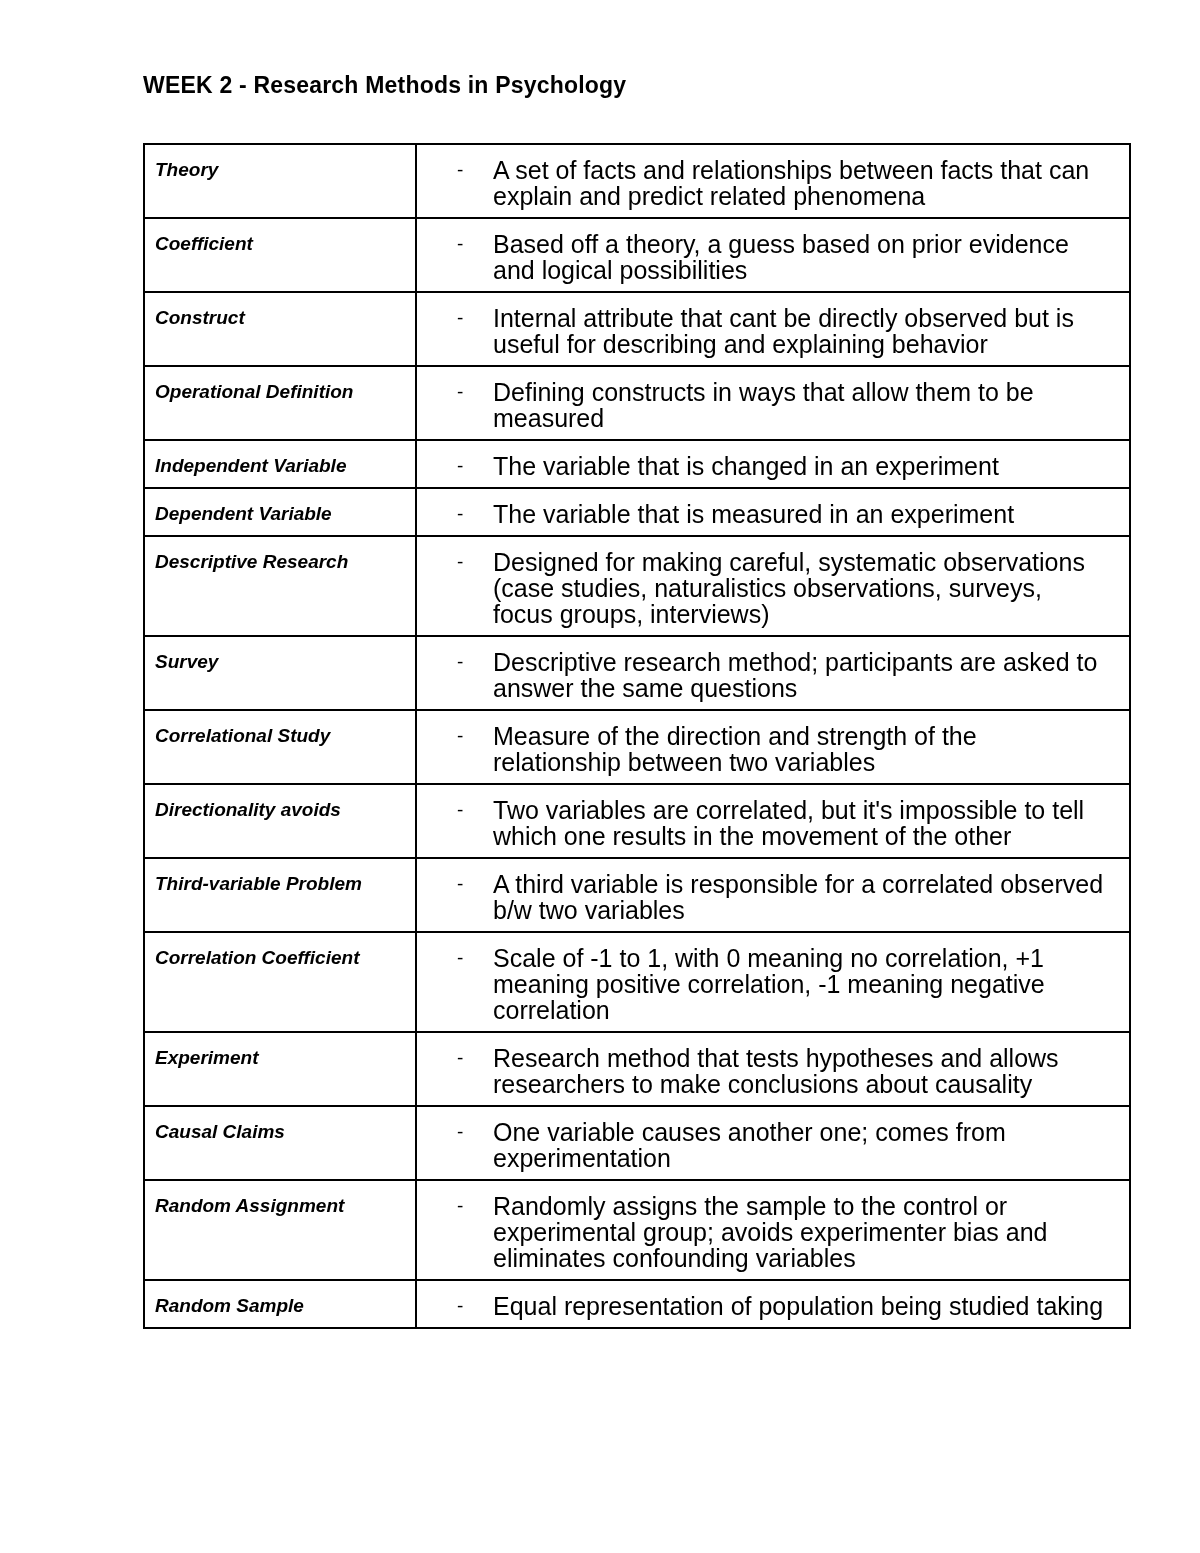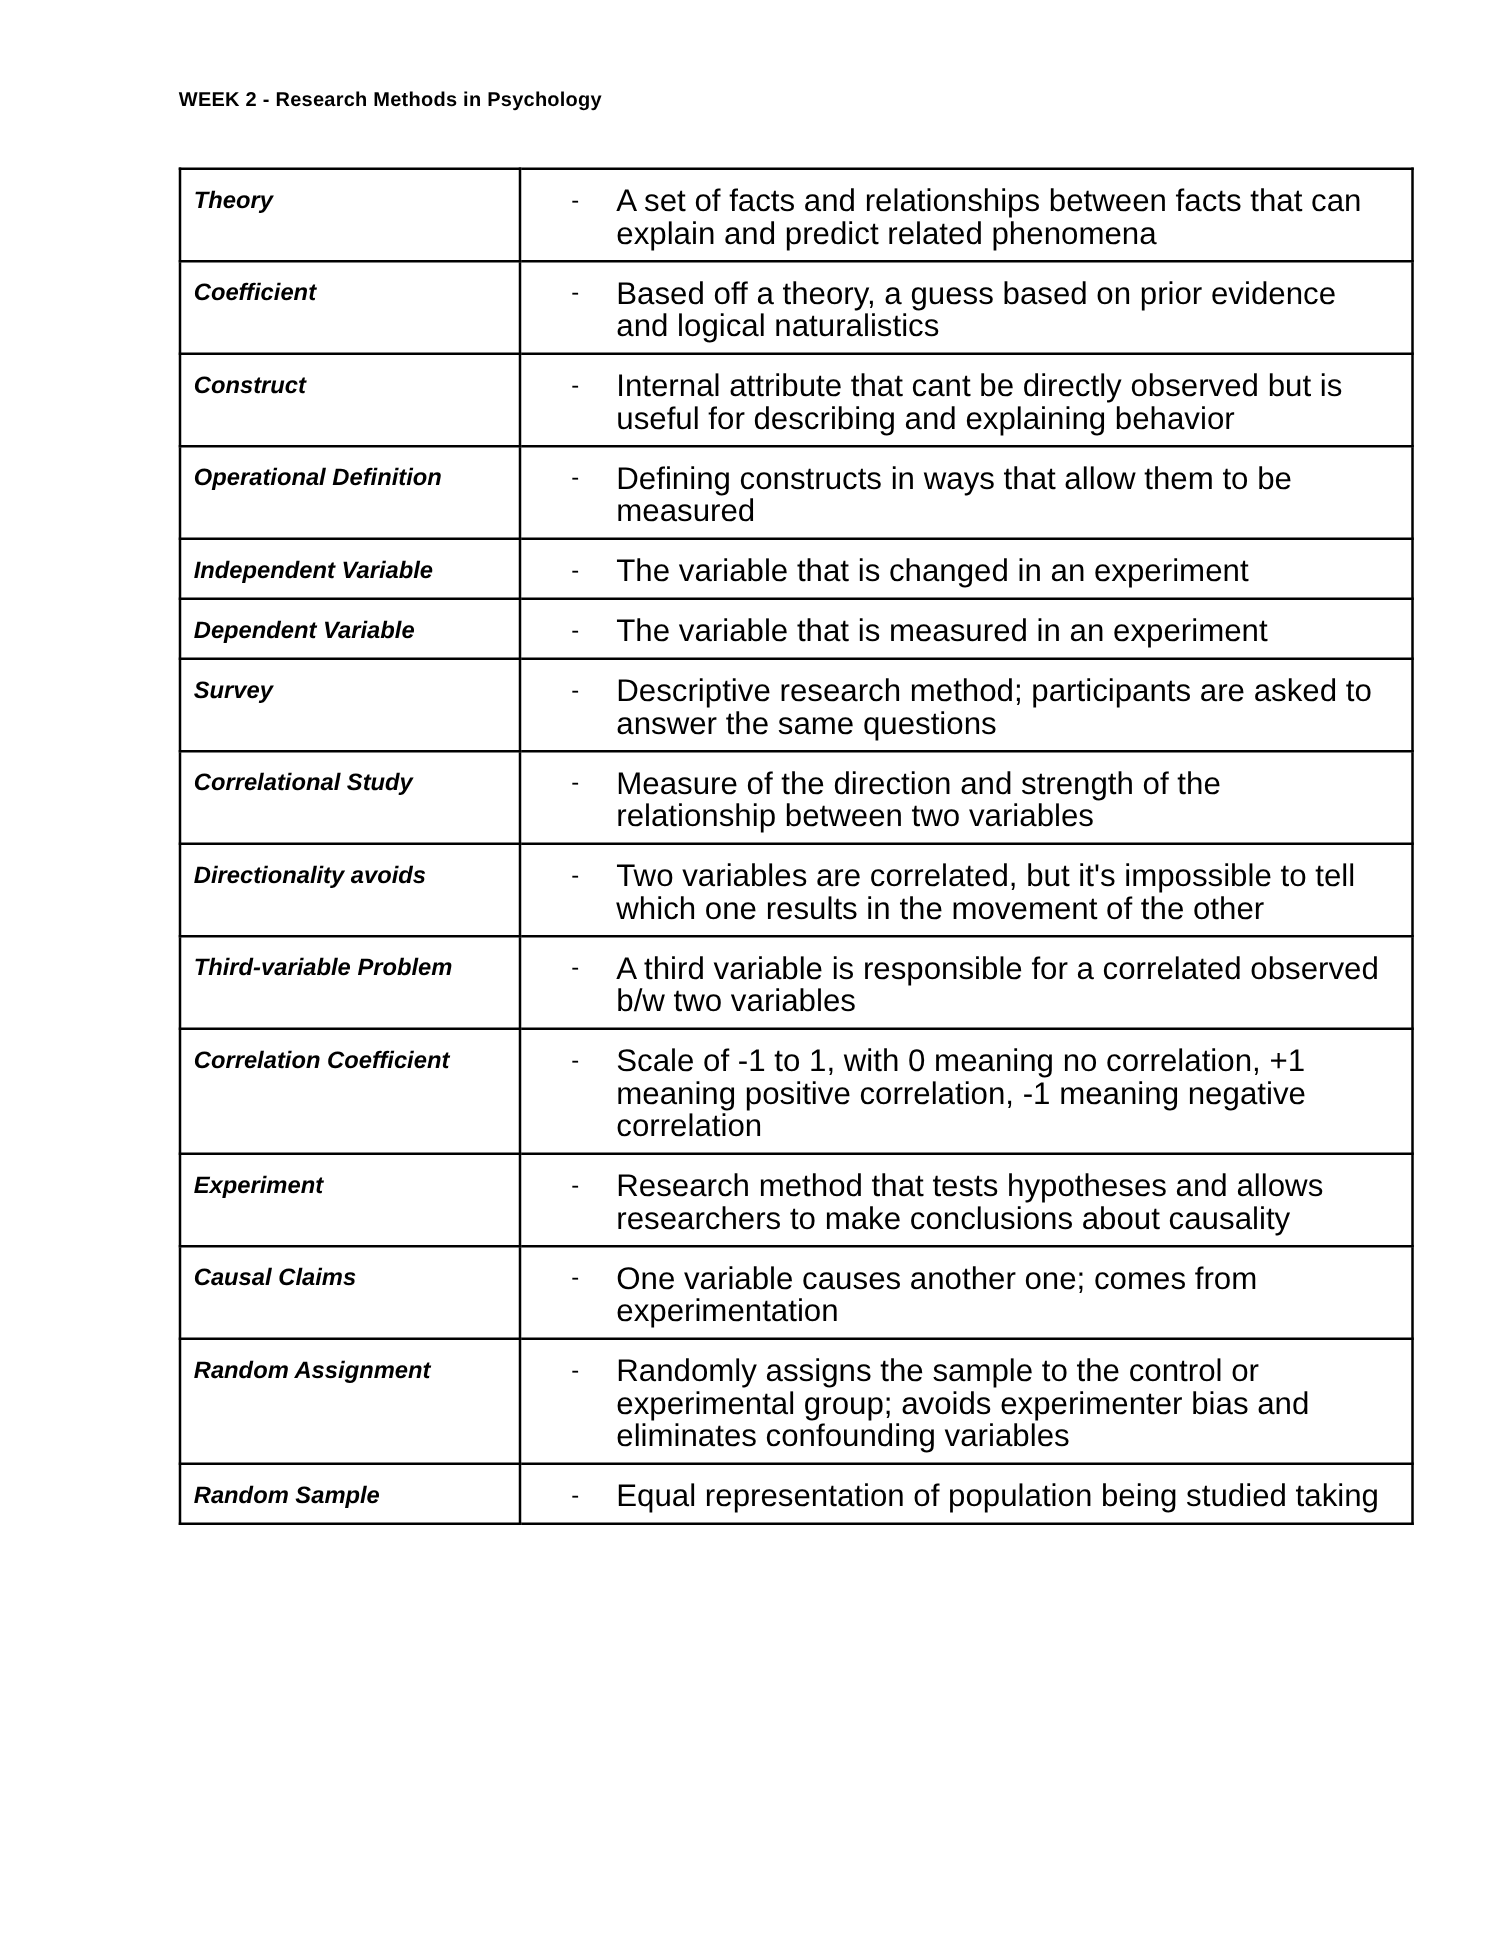--- a/index.html
+++ b/index.html
@@ -8,21 +8,21 @@
     width: 1200px;
     height: 1553px;
     font-family: "Liberation Sans", sans-serif;
     color: #000000;
     overflow: hidden;
   }
   .page {
     padding: 72px 143px 0 143px;
   }
   h1.title {
-    font-size: 16px;
+    font-size: 23px;
     font-weight: bold;
     letter-spacing: 0.2px;
     margin-bottom: 44px;
   }
   table.defs {
     border-collapse: collapse;
     width: 988px;
     table-layout: fixed;
   }
   table.defs td {
@@ -70,21 +70,21 @@
               <span class="dash">-</span>
               <span class="deftext">A set of facts and relationships between facts that can explain and predict related phenomena</span>
             </div>
           </td>
         </tr>
         <tr>
           <td class="term"><span>Coefficient</span></td>
           <td class="def">
             <div class="defrow">
               <span class="dash">-</span>
-              <span class="deftext">Based off a theory, a guess based on prior evidence and logical naturalistics</span>
+              <span class="deftext">Based off a theory, a guess based on prior evidence and logical possibilities</span>
             </div>
           </td>
         </tr>
         <tr>
           <td class="term"><span>Construct</span></td>
           <td class="def">
             <div class="defrow">
               <span class="dash">-</span>
               <span class="deftext">Internal attribute that cant be directly observed but is useful for describing and explaining behavior</span>
             </div>
@@ -107,20 +107,29 @@
               <span class="deftext">The variable that is changed in an experiment</span>
             </div>
           </td>
         </tr>
         <tr>
           <td class="term"><span>Dependent Variable</span></td>
           <td class="def">
             <div class="defrow">
               <span class="dash">-</span>
               <span class="deftext">The variable that is measured in an experiment</span>
+            </div>
+          </td>
+        </tr>
+        <tr>
+          <td class="term"><span>Descriptive Research</span></td>
+          <td class="def">
+            <div class="defrow">
+              <span class="dash">-</span>
+              <span class="deftext">Designed for making careful, systematic observations (case studies, naturalistics observations, surveys, focus groups, interviews)</span>
             </div>
           </td>
         </tr>
         <tr>
           <td class="term"><span>Survey</span></td>
           <td class="def">
             <div class="defrow">
               <span class="dash">-</span>
               <span class="deftext">Descriptive research method; participants are asked to answer the same questions</span>
             </div>

